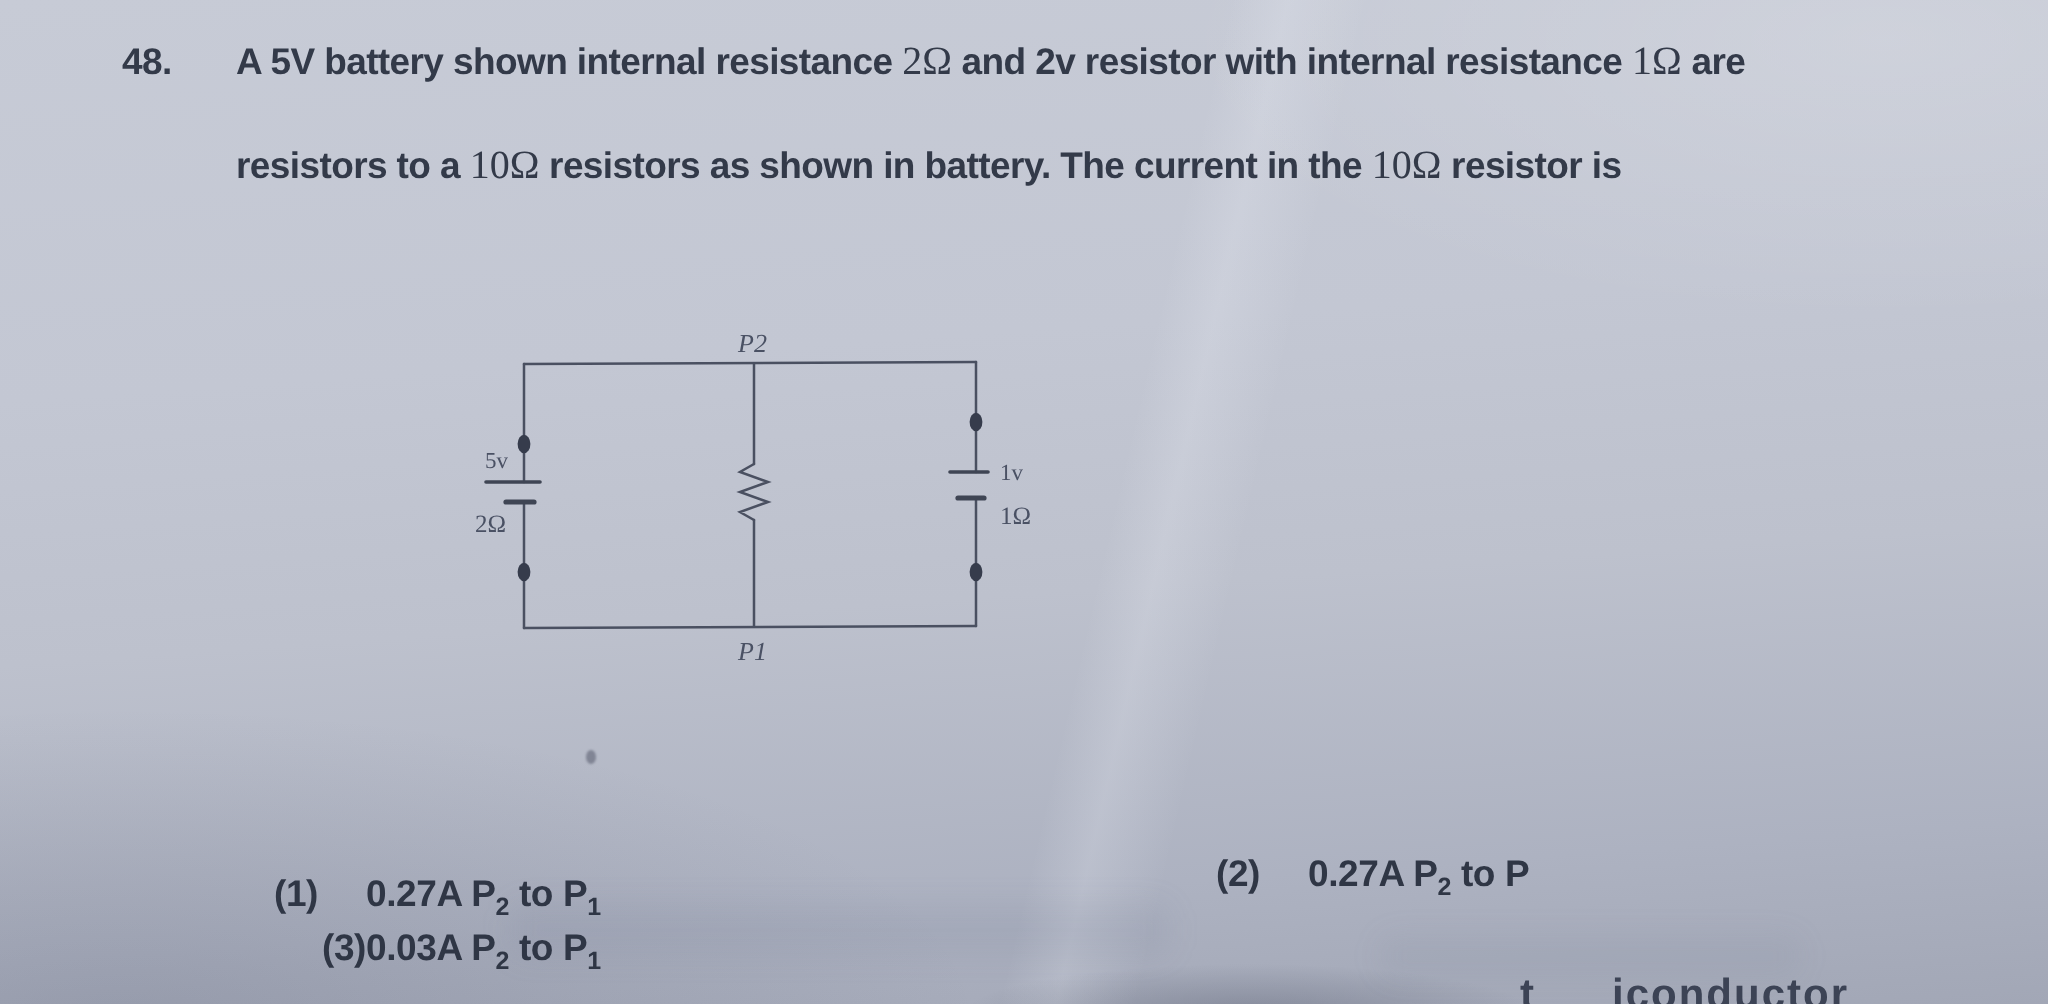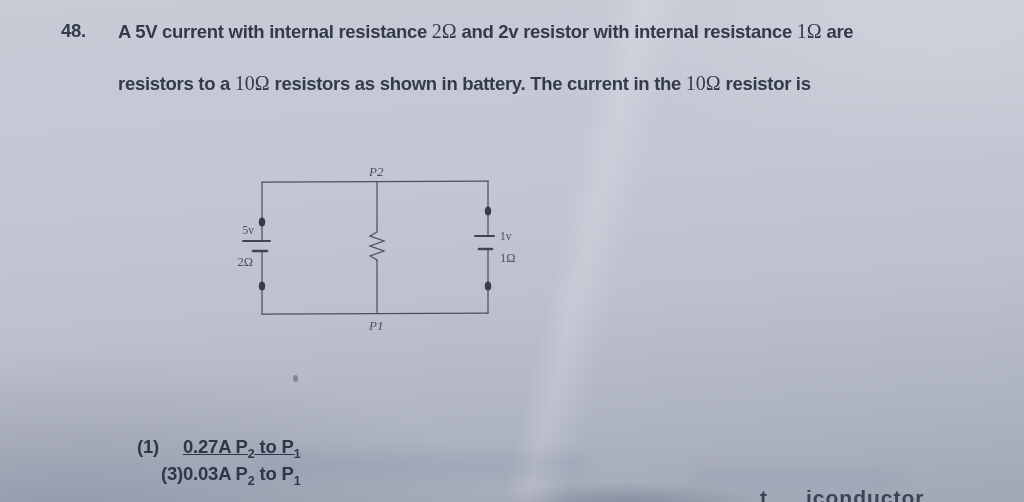--- a/index.html
+++ b/index.html
@@ -30,21 +30,21 @@
   .ghost{position:absolute;filter:blur(7px);border-radius:8px;pointer-events:none;}
   .clip-frag{position:absolute;top:486px;color:#3c4355;font-weight:700;font-size:21px;letter-spacing:1px;white-space:nowrap;}
 </style>
 </head>
 <body>
 
 <div class="page">
 
   <div class="q" style="left:61px;top:20px;">48.</div>
 
-  <div class="q" style="left:118px;top:20px;"><span>A 5V current with internal resistance </span><span class="mser">2Ω</span><span> and 2v resistor with internal resistance </span><span class="mser">1Ω</span><span> are</span></div>
+  <div class="q" style="left:118px;top:20px;"><span>A 5V battery shown internal resistance </span><span class="mser">2Ω</span><span> and 2v resistor with internal resistance </span><span class="mser">1Ω</span><span> are</span></div>
 
   <div class="q" style="left:118px;top:72px;"><span>resistors to a </span><span class="mser">10Ω</span><span> resistors as shown in battery. The current in the </span><span class="mser">10Ω</span><span> resistor is</span></div>
 
   <svg class="circuit-svg" viewBox="0 0 320 190">
 
     <path d="M37 32 L263 31"></path>
     <path d="M37 164 L263 163"></path>
     <path d="M37 32 L37 91"></path>
     <path d="M37 101 L37 164"></path>
     <path d="M263 31 L263 86"></path>
@@ -71,22 +71,23 @@
     <text x="28" y="116" text-anchor="end" class="comp-label">2Ω</text>
     <text x="275" y="90" class="comp-label-sm">1v</text>
     <text x="275" y="112" class="comp-label">1Ω</text>
   </svg>
 
   <div class="smudge" style="left:293px;top:375px;width:5px;height:7px;background:rgba(75,80,98,0.5);filter:blur(0.5px);"></div>
 
   <div class="ghost" style="left:255px;top:452px;width:330px;height:26px;background:rgba(118,124,146,0.12);"></div>
   <div class="ghost" style="left:690px;top:468px;width:210px;height:20px;background:rgba(118,124,146,0.10);"></div>
 
-  <div class="opt" style="left:137px;top:436px;text-decoration:underline;"><span class="num">(1)</span><span>0.27A P</span><sub>2</sub><span> to P</span><sub>1</sub></div>
+  <div class="opt" style="left:137px;top:436px;"><span class="num">(1)</span><span>0.27A P</span><sub>2</sub><span> to P</span><sub>1</sub></div>
 
+  <div class="opt" style="left:608px;top:426px;"><span class="num">(2)</span><span>0.27A P</span><sub>2</sub><span> to P</span><sub></sub></div>
 
   <div class="opt" style="left:137px;top:463px;text-align:right;"><span class="num">(3)</span><span>0.03A P</span><sub>2</sub><span> to P</span><sub>1</sub></div>
 
 
   <div class="clip-frag" style="left:760px;">t</div>
   <div class="clip-frag" style="left:806px;">iconductor</div>
 
 </div>
 
 </body></html>

